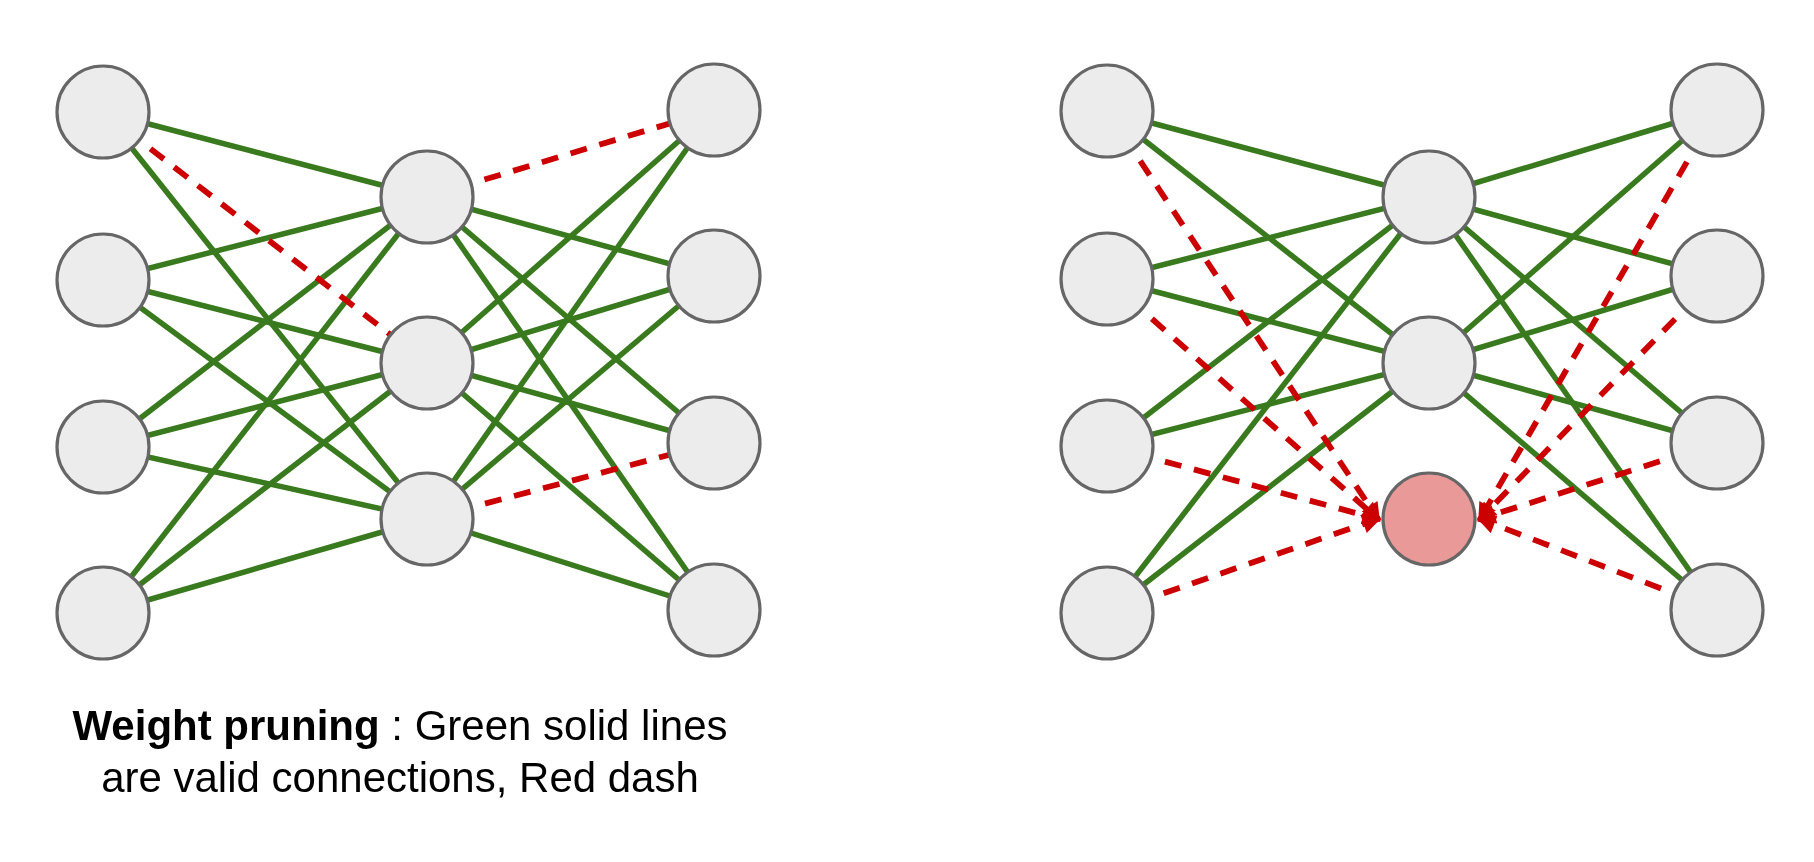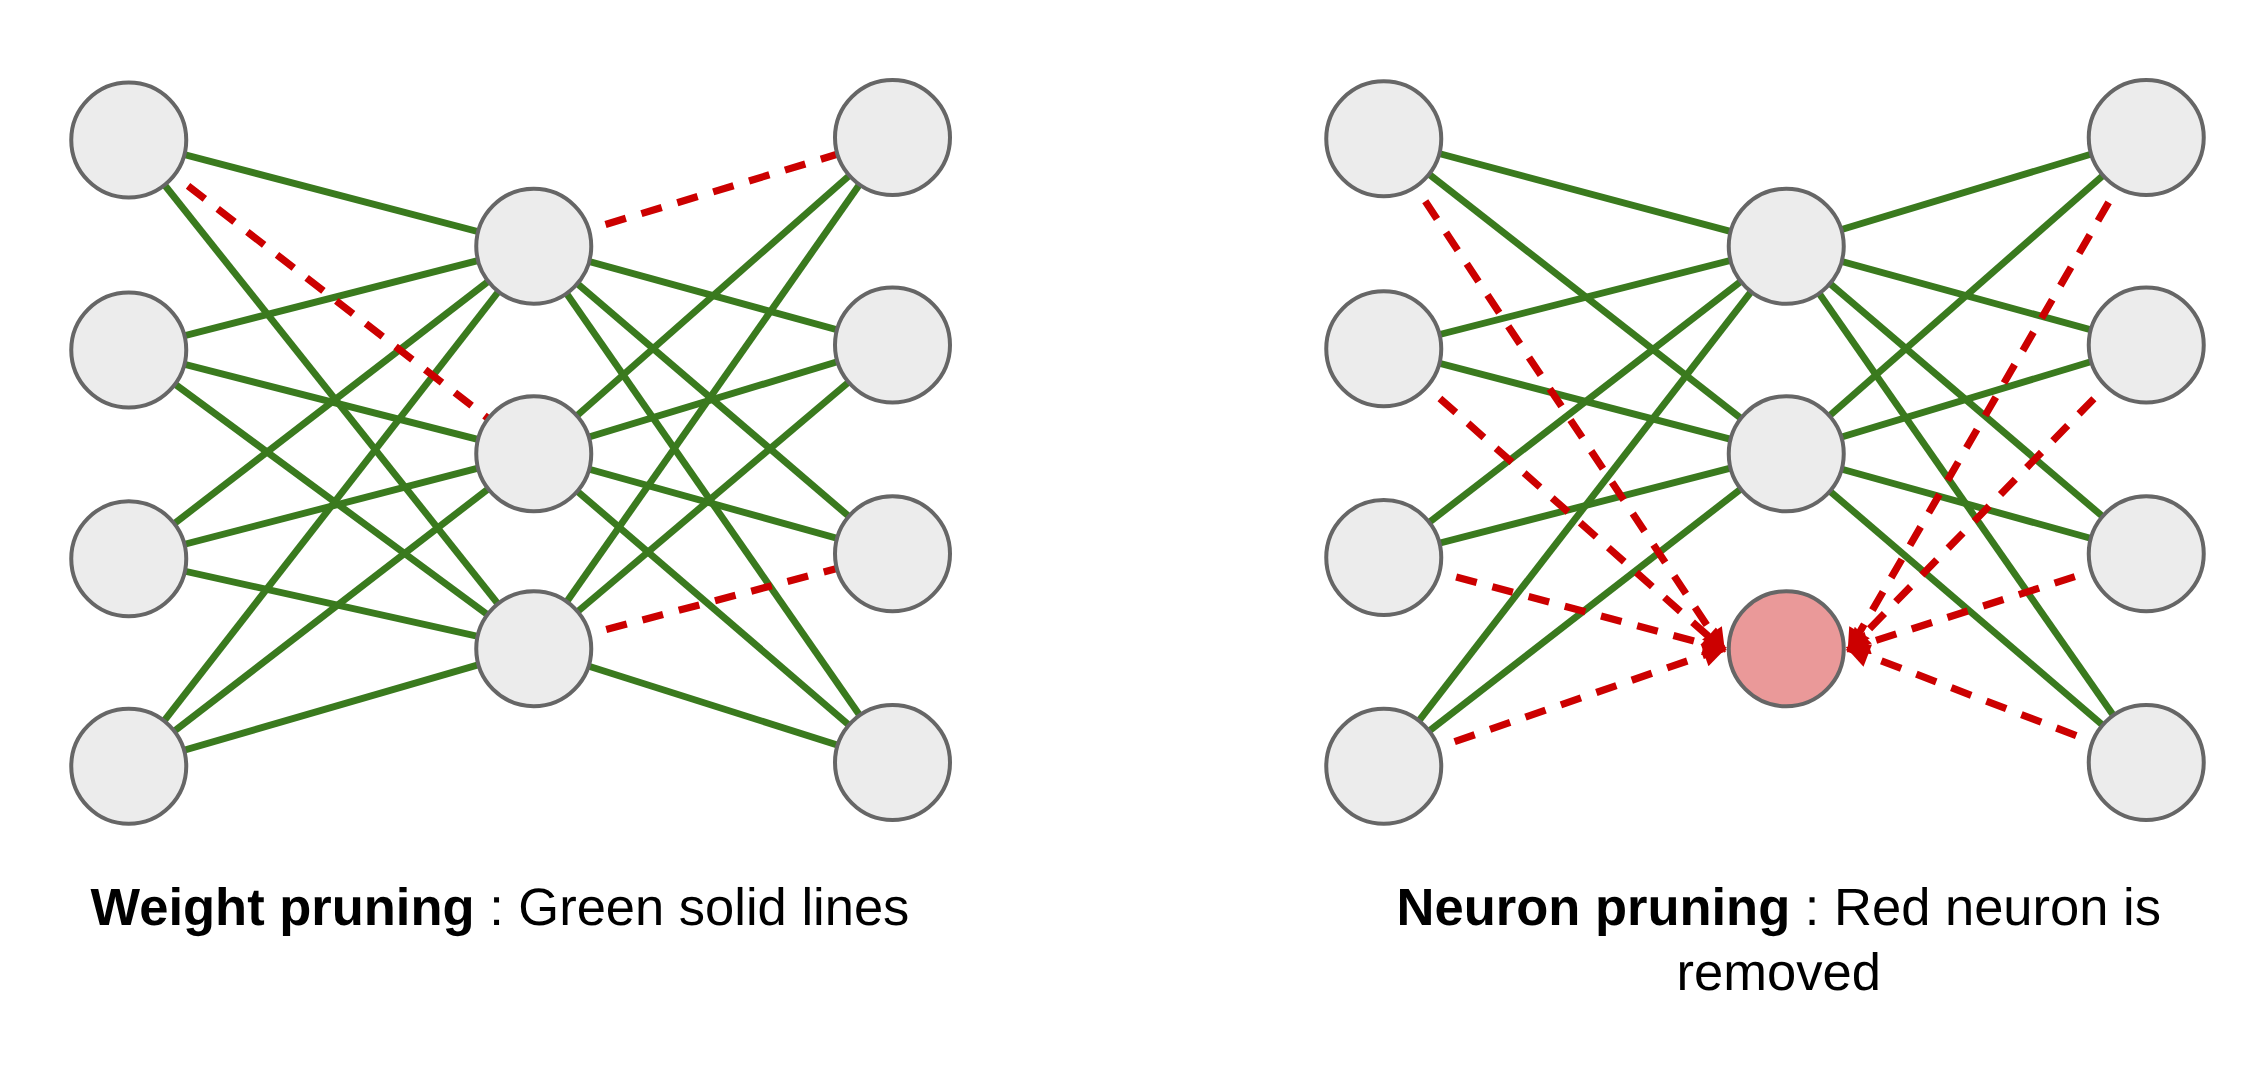--- a/index.html
+++ b/index.html
@@ -118,21 +118,17 @@
         <circle cx="1429" cy="519" r="46" fill="#ea9999" stroke="#666666" stroke-width="3.2"></circle>
         <circle cx="1717" cy="110" r="46" fill="#ececec" stroke="#666666" stroke-width="3.2"></circle>
         <circle cx="1717" cy="276" r="46" fill="#ececec" stroke="#666666" stroke-width="3.2"></circle>
         <circle cx="1717" cy="443" r="46" fill="#ececec" stroke="#666666" stroke-width="3.2"></circle>
         <circle cx="1717" cy="610" r="46" fill="#ececec" stroke="#666666" stroke-width="3.2"></circle>
       </g>
     </svg>
 
   <div class="caption" id="left-caption">
     <b>Weight pruning</b><span> : Green solid lines</span><br>
-    <br>
+    <span>are valid connections, Red dash</span><br>
   </div>
 
-  <div class="caption" id="right-caption">
-    <b>Neuron pruning</b><span> : Red neuron is</span><br>
-    <span>removed</span>
-  </div>
 
 </div>
 
 </body></html>

